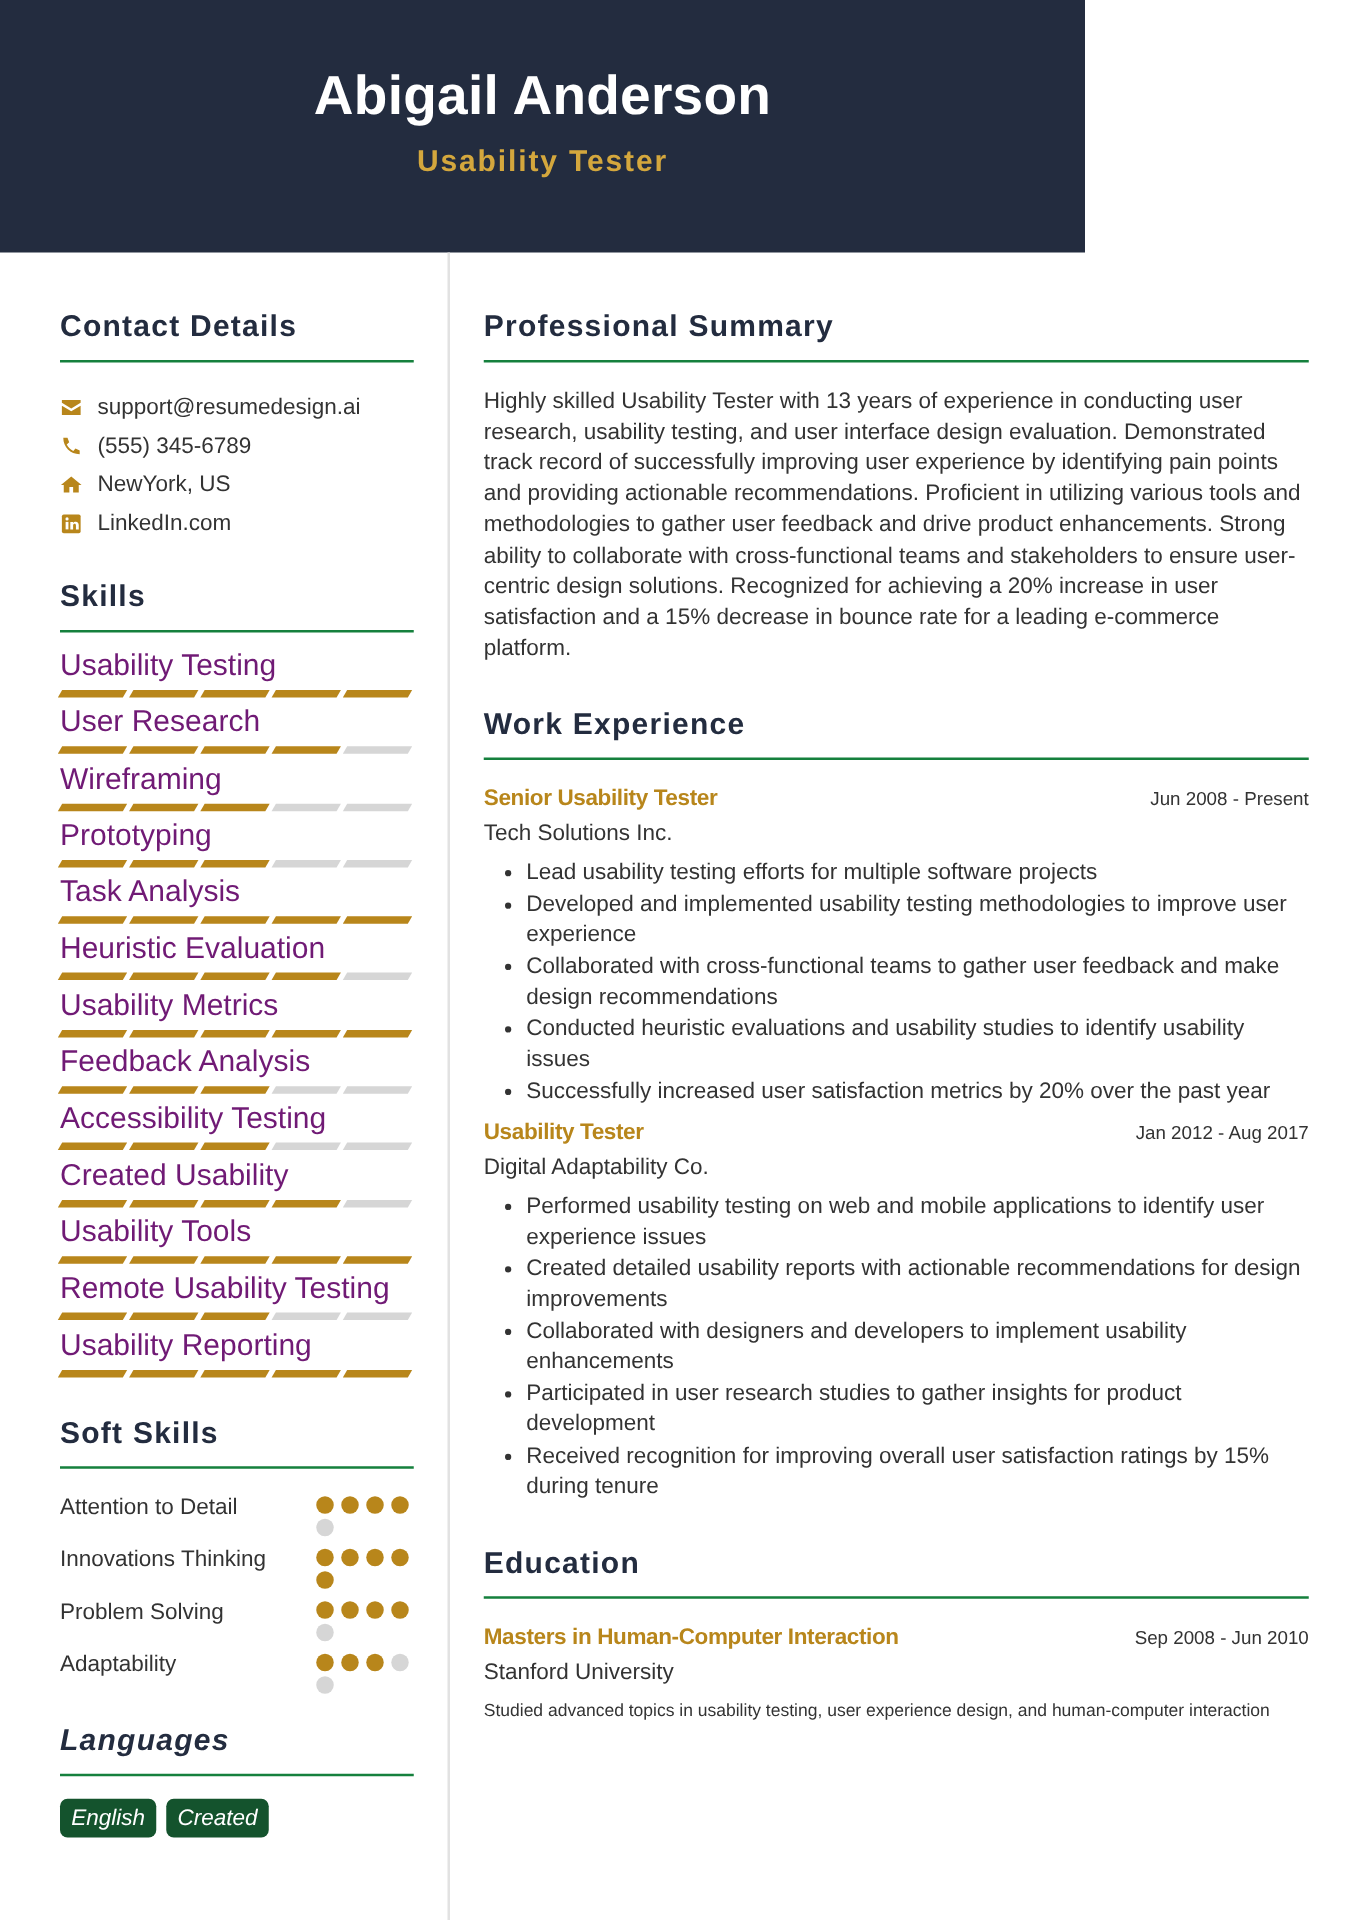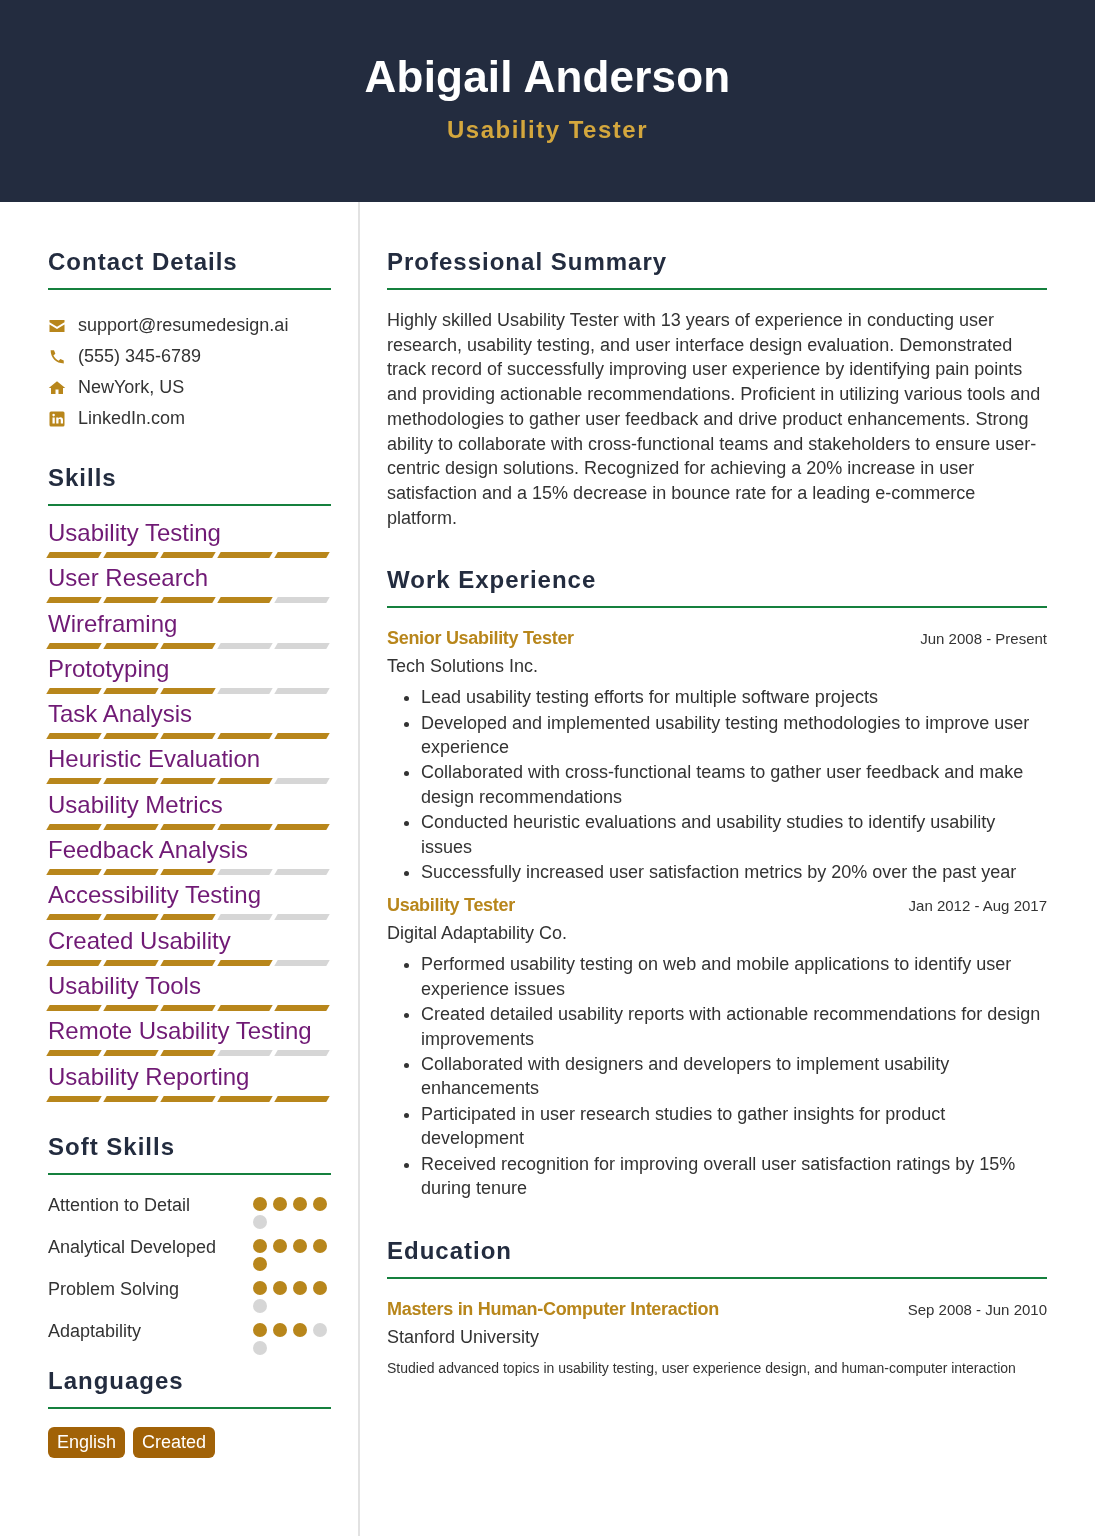--- a/index.html
+++ b/index.html
@@ -1,20 +1,20 @@
 <!DOCTYPE html>
 <html><head>
 <meta charset="utf-8">
 <style>
   * { box-sizing: border-box; margin: 0; padding: 0; }
   html, body { width: 1095px; height: 1536px; overflow: hidden; background: #ffffff; }
   body { font-family: "Liberation Sans", sans-serif; color: #2b2b2b; position: relative; }
 
   .header {
-    position: absolute; left: 0; top: 0; width: 1095px; height: 202px;
+    position: absolute; left: 0; top: 0; width: 868px; height: 202px;
     background: #232c3f; text-align: center;
   }
   .header .name {
     position: absolute; left: 0; right: 0; top: 52px;
     color: #ffffff; font-size: 44px; font-weight: bold; letter-spacing: 0.2px;
   }
   .header .title {
     position: absolute; left: 0; right: 0; top: 116px;
     color: #d4a73d; font-size: 24px; font-weight: bold; letter-spacing: 1.5px;
   }
@@ -44,21 +44,21 @@
   .bar.on { background: #b8861b; }
 
   .soft { margin-top: 18px; }
   .soft-row { display: flex; justify-content: space-between; font-size: 18px; color: #333; line-height: 24px; margin-bottom: 6px; }
   .soft-name { width: 180px; }
   .dots { width: 78px; display: flex; flex-wrap: wrap; gap: 4px 6px; padding-top: 4px; }
   .dot { width: 14px; height: 14px; border-radius: 50%; background: #d6d6d6; }
   .dot.on { background: #b8861b; }
 
   .langs { display: flex; gap: 8px; margin-top: 18px; }
-  .lang { background: #a16207; color: #fff; font-size: 18px; padding: 5px 9px; border-radius: 6px; }
+  .lang { background: #14532d; color: #fff; font-size: 18px; padding: 5px 9px; border-radius: 6px; }
 
   .summary { font-size: 18px; line-height: 24.7px; color: #333; margin-top: 18px; }
 
   .job { margin-top: 20px; }
   .job-head { display: flex; justify-content: space-between; align-items: baseline; }
   .job-title { color: #b8861b; font-size: 18px; font-weight: bold; letter-spacing: -0.3px; }
   .job-date { font-size: 15px; color: #333; }
   .job-org { font-size: 18px; color: #333; margin-top: 7px; }
   ul.bul { margin-top: 8px; padding-left: 34px; font-size: 18px; line-height: 24.7px; color: #333; }
   ul.bul li { margin-bottom: 0.5px; }
@@ -261,21 +261,21 @@
           <div class="soft-name">Attention to Detail</div>
           <div class="dots">
             <span class="dot on"></span>
             <span class="dot on"></span>
             <span class="dot on"></span>
             <span class="dot on"></span>
             <span class="dot"></span>
           </div>
         </div>
         <div class="soft-row">
-          <div class="soft-name">Analytical Developed</div>
+          <div class="soft-name">Innovations Thinking</div>
           <div class="dots">
             <span class="dot on"></span>
             <span class="dot on"></span>
             <span class="dot on"></span>
             <span class="dot on"></span>
             <span class="dot on"></span>
           </div>
         </div>
         <div class="soft-row">
           <div class="soft-name">Problem Solving</div>
@@ -293,21 +293,21 @@
             <span class="dot on"></span>
             <span class="dot on"></span>
             <span class="dot on"></span>
             <span class="dot"></span>
             <span class="dot"></span>
           </div>
         </div>
       </div>
   </div>
 
-  <div style="margin-top:12px;">
+  <div style="margin-top:24px;font-style:italic;">
     <div class="sec-title">Languages</div>
     <div class="langs">
       <span class="lang">English</span>
       <span class="lang">Created</span>
     </div>
   </div>
 </div>
 
 <div class="right">
 

